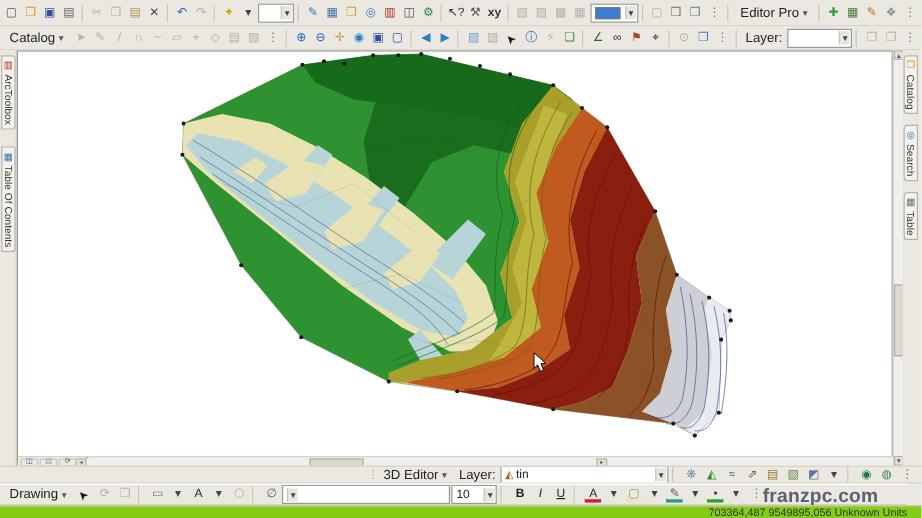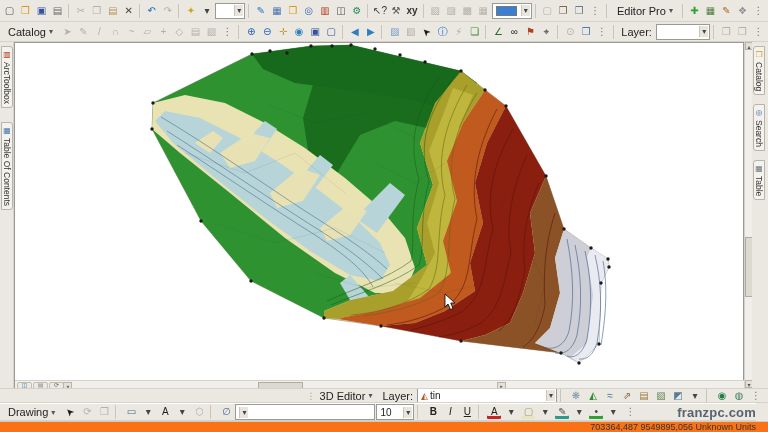--- a/index.html
+++ b/index.html
@@ -44,22 +44,22 @@
   #hscrollRow { position:absolute; left:0; top:337px; width:730px; height:9px; background:#f0efec; border-top:1px solid #d6d2c8; }
   #viewBtns { position:absolute; left:2px; top:0.5px; display:flex; gap:1px; }
   #viewBtns .tbtn { width:12px; height:7.5px; font-size:6px; background:#eceae4; border:1px solid #c2beb4; }
   #hTrack { position:absolute; left:48px; top:0.5px; width:443px; height:8px; background:#f0efec; }
   #hThumb { position:absolute; left:195px; top:0; width:45px; height:7.5px; background:#dcd9d1; border:1px solid #b0aca2; }
   .harr { position:absolute; top:0; width:9px; height:7.5px; background:#e3e0d8; border:1px solid #b8b4aa; font-size:5px; color:#555; text-align:center; line-height:7px; }
 
   #mapSvg { position:absolute; left:0; top:0; }
 
   
-  #watermark { position:absolute; right:12px; top:0px; font-size:13px; font-weight:bold; color:#59626e; letter-spacing:.2px; }
-  #statusbar { position:absolute; left:0; top:421px; width:768px; height:11px; background:#f97316; border-top:1px solid #cfccc4;
+  #watermark { position:absolute; right:36px; top:0px; font-size:16px; font-weight:bold; color:#59626e; letter-spacing:.2px; }
+  #statusbar { position:absolute; left:0; top:421px; width:768px; height:11px; background:#84cc16; border-top:1px solid #cfccc4;
                display:flex; justify-content:flex-end; align-items:center; padding-right:12px; font-size:9px; color:#333; }
 </style>
 </head>
 <body>
 
 <div id="row1" class="trow">
     <span class="tbtn" style="color: rgb(85, 85, 85);">▢</span>
     <span class="tbtn" style="color: rgb(217, 154, 26);">❒</span>
     <span class="tbtn" style="color: rgb(51, 81, 156);">▣</span>
     <span class="tbtn" style="color: rgb(102, 102, 102);">▤</span>

